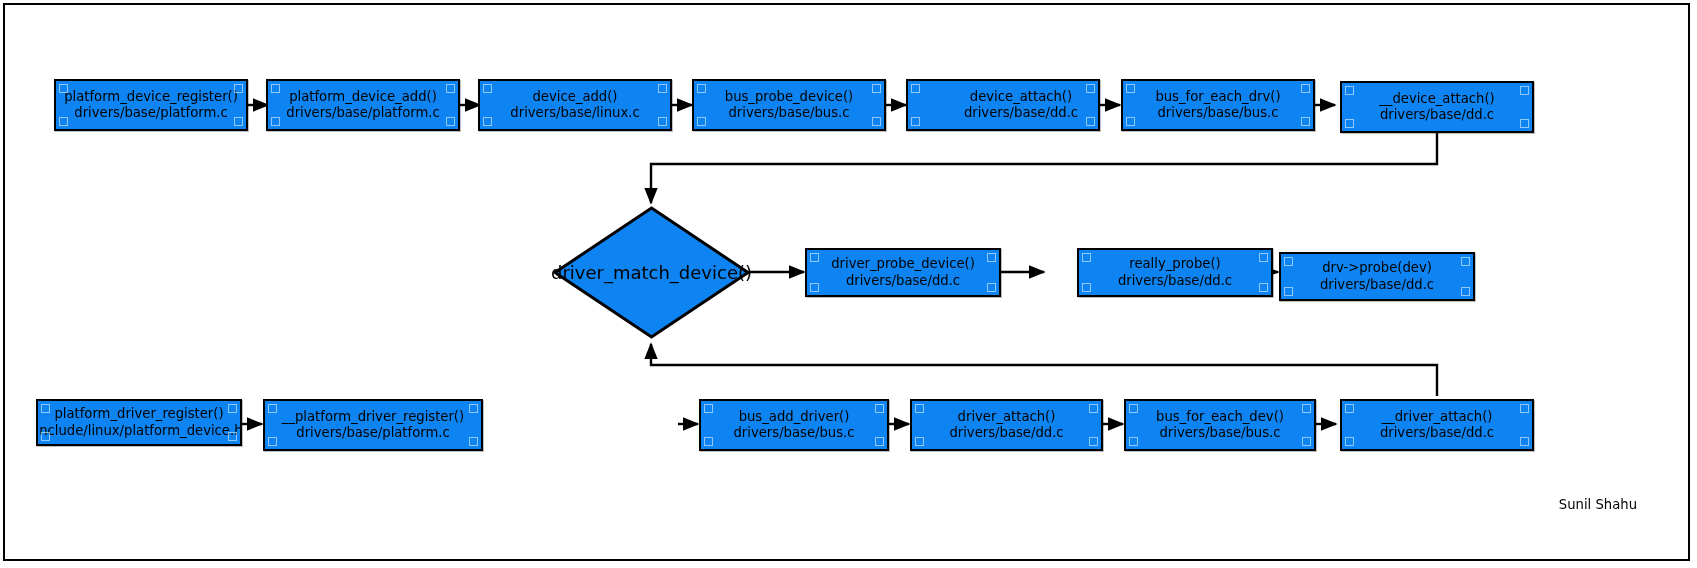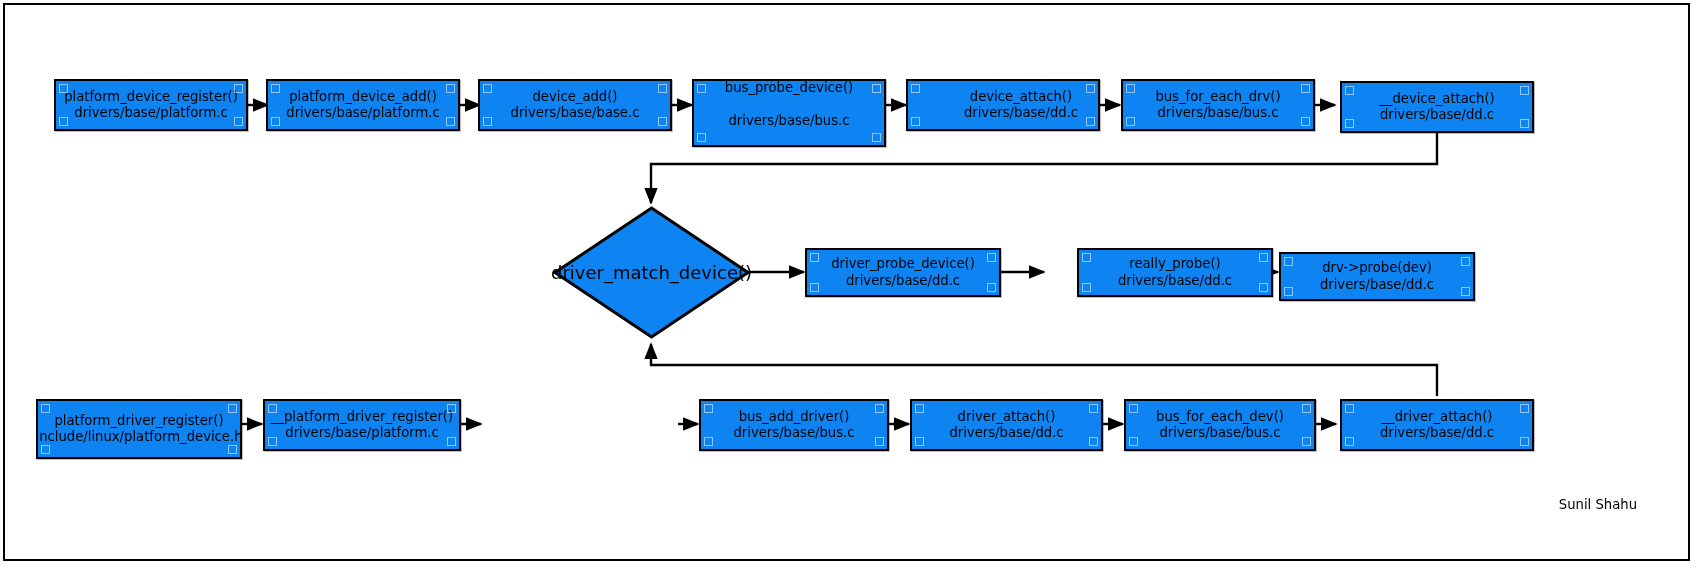--- a/index.html
+++ b/index.html
@@ -156,28 +156,28 @@
     <span class="l1">platform_device_add()</span>
     <span class="l2">drivers/base/platform.c</span>
     <span class="handles">
         <span class="bl"></span>
         <span class="br"></span>
       </span>
   </div>
 
   <div class="node" style="left:478px; top:79px; width:194px; height:52px;">
     <span class="l1">device_add()</span>
-    <span class="l2">drivers/base/base.c</span>
-    <span class="handles">
-        <span class="bl"></span>
-        <span class="br"></span>
-      </span>
-  </div>
-
-  <div class="node" style="left:692px; top:79px; width:194px; height:68px;gap:17px;">
+    <span class="l2">drivers/base/linux.c</span>
+    <span class="handles">
+        <span class="bl"></span>
+        <span class="br"></span>
+      </span>
+  </div>
+
+  <div class="node" style="left:692px; top:79px; width:194px; height:52px;">
     <span class="l1">bus_probe_device()</span>
     <span class="l2">drivers/base/bus.c</span>
     <span class="handles">
         <span class="bl"></span>
         <span class="br"></span>
       </span>
   </div>
 
   <div class="node" style="left:906px; top:79px; width:194px; height:52px;padding-left:36px;">
     <span class="l1">device_attach()</span>
@@ -233,30 +233,30 @@
 
   <div class="node" style="left:1279px; top:252px; width:196px; height:49px;">
     <span class="l1">drv-&gt;probe(dev)</span>
     <span class="l2">drivers/base/dd.c</span>
     <span class="handles">
         <span class="bl"></span>
         <span class="br"></span>
       </span>
   </div>
 
-  <div class="node" style="left:36px; top:399px; width:206px; height:60px;justify-content:center;">
+  <div class="node" style="left:36px; top:399px; width:206px; height:47px;justify-content:center;">
     <span class="l1">platform_driver_register()</span>
     <span class="l2">include/linux/platform_device.h</span>
     <span class="handles">
         <span class="bl"></span>
         <span class="br"></span>
       </span>
   </div>
 
-  <div class="node" style="left:263px; top:399px; width:198px; height:52px;">
+  <div class="node" style="left:263px; top:399px; width:220px; height:52px;">
     <span class="l1">__platform_driver_register()</span>
     <span class="l2">drivers/base/platform.c</span>
     <span class="handles">
         <span class="bl"></span>
         <span class="br"></span>
       </span>
   </div>
 
 
   <div class="node" style="left:699px; top:399px; width:190px; height:52px;">

